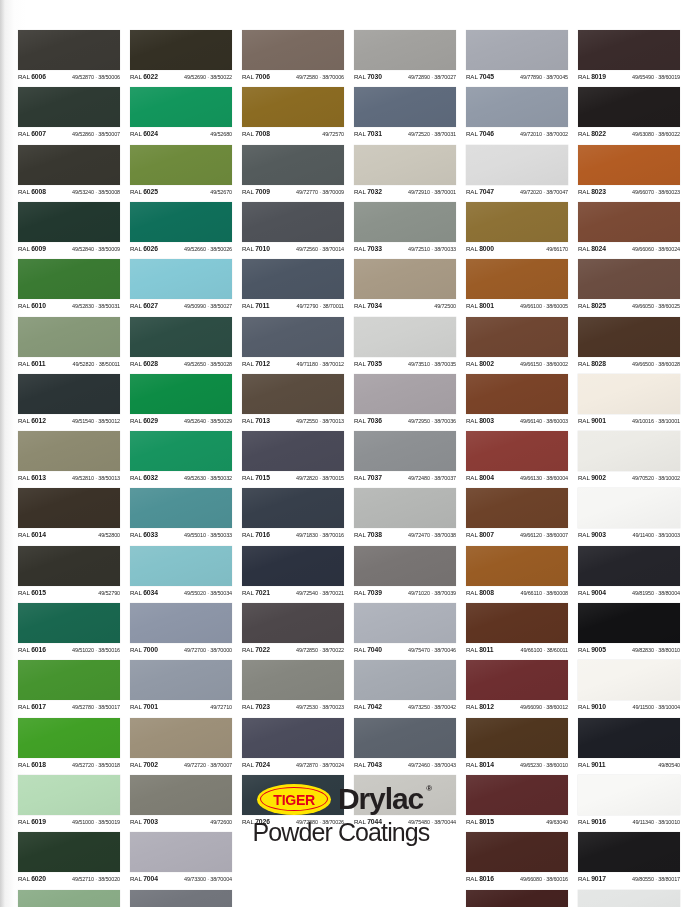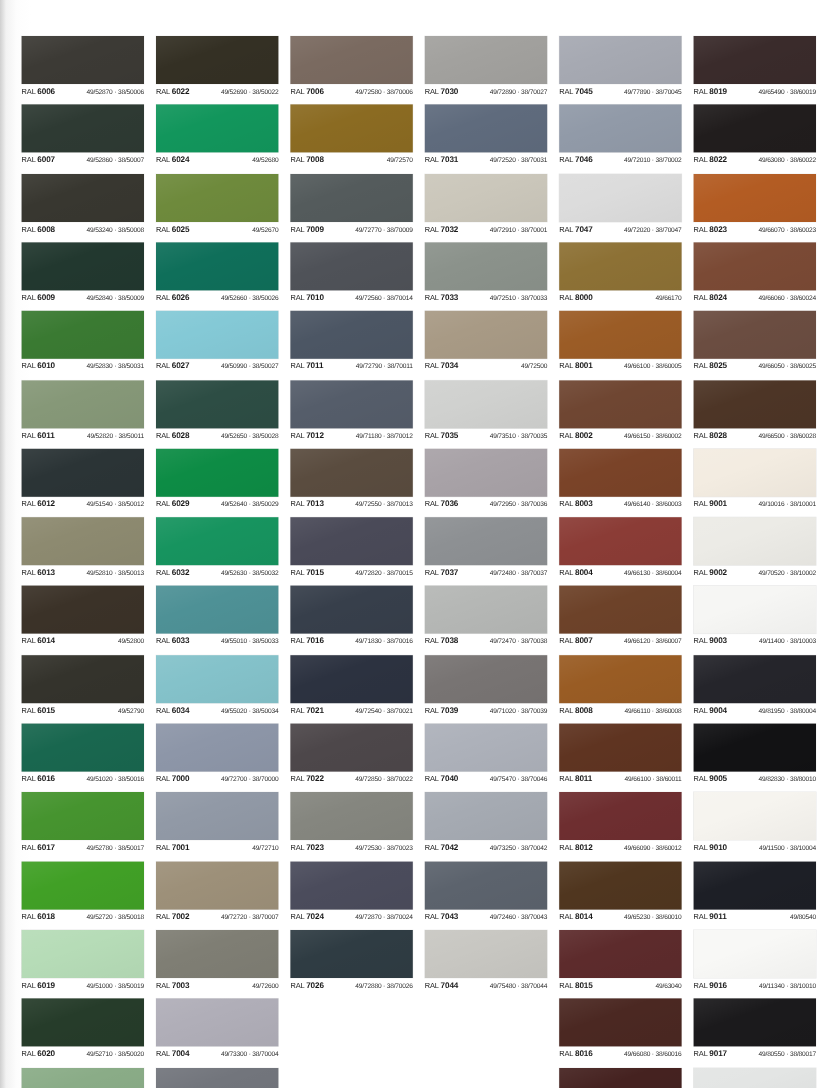--- a/index.html
+++ b/index.html
@@ -805,14 +805,25 @@
             <span class="ral">RAL <b>9017</b></span>
             <span class="codes">49/80550 · 38/80017</span>
           </div>
         </div>
         <div class="cell" style="top: 859.5px;">
           <div class="swatch light" style="background: rgb(227, 229, 228);"></div>
         </div>
       </div>
     </div>
 
+  <div id="logo">
+    <div id="logo-top">
+      <div id="tiger-badge">
+        <span id="tiger-word">TIGER</span>
+      </div>
+      <div id="drylac-word">
+        <span>Drylac</span><span id="drylac-reg">®</span>
+      </div>
+    </div>
+    <div id="powder-word">Powder Coatings</div>
+  </div>
 
 </div>
 
 </body></html>

